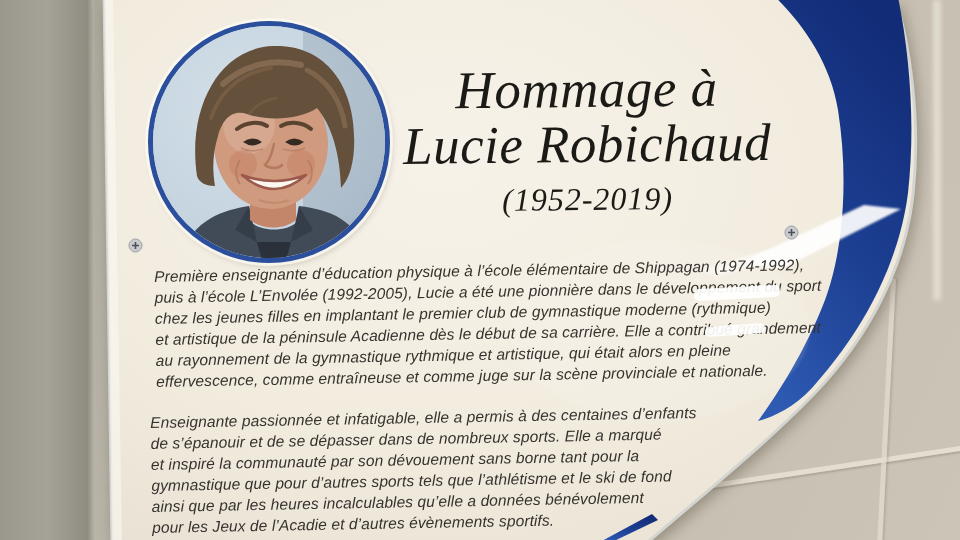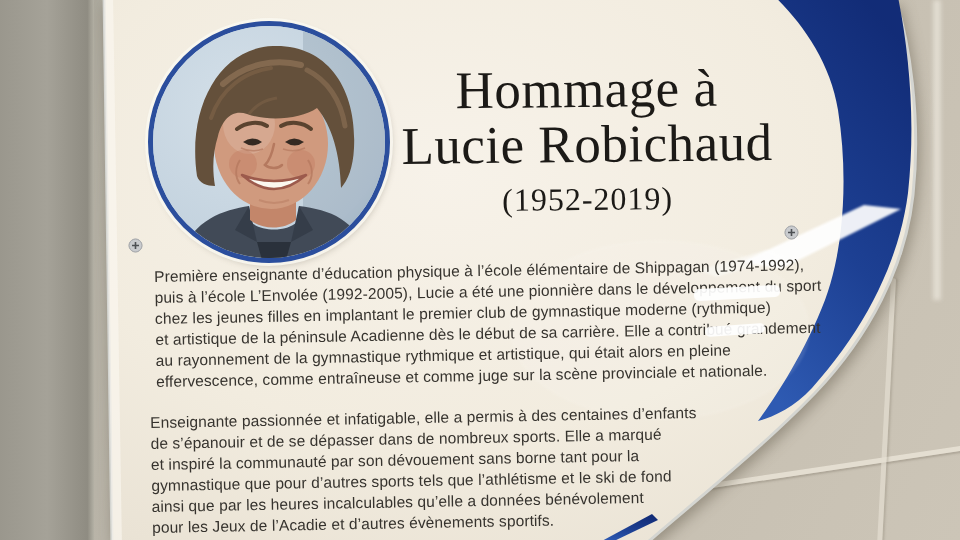--- a/index.html
+++ b/index.html
@@ -15,21 +15,21 @@
   .mortar-h{left:648px;top:468px;width:330px;height:5px;background:rgba(233,227,214,.85);
     box-shadow:0 2px 2px rgba(120,112,96,.35);transform:rotate(-8.5deg);}
   .mortar-v{left:884px;top:278px;width:5px;height:268px;background:rgba(228,222,209,.7);
     box-shadow:2px 0 2px rgba(120,112,96,.25);transform:rotate(3deg);}
   .wall-edge-light{position:absolute;left:933px;top:0;width:8px;height:300px;
     background:rgba(244,240,231,.55);filter:blur(2px);}
   
   .plaque-svg{position:absolute;left:0;top:0;z-index:2;
     filter:drop-shadow(3px 5px 7px rgba(70,62,48,.38));}
   
-  .content{position:absolute;left:0;top:0;width:960px;height:540px;z-index:3;}
+  .content{position:absolute;left:0;top:0;width:960px;height:540px;z-index:3;font-style:italic;}
   .portrait{
     position:absolute;left:148px;top:21px;width:232px;height:232px;border-radius:50%;
     border:5px solid #2b4e9d;overflow:hidden;
     box-shadow:0 0 0 3px rgba(250,247,240,.9), 2px 3px 6px rgba(80,70,55,.25);
     background:#c9d8e3;
   }
   .title-block{position:absolute;left:362px;top:62px;width:450px;text-align:center;
     transform:rotate(-.6deg);color:#1c1a17;}
   .title-line{font-family:"Liberation Serif",serif;font-size:53px;line-height:55px;
     font-weight:400;letter-spacing:.5px;white-space:nowrap;}

